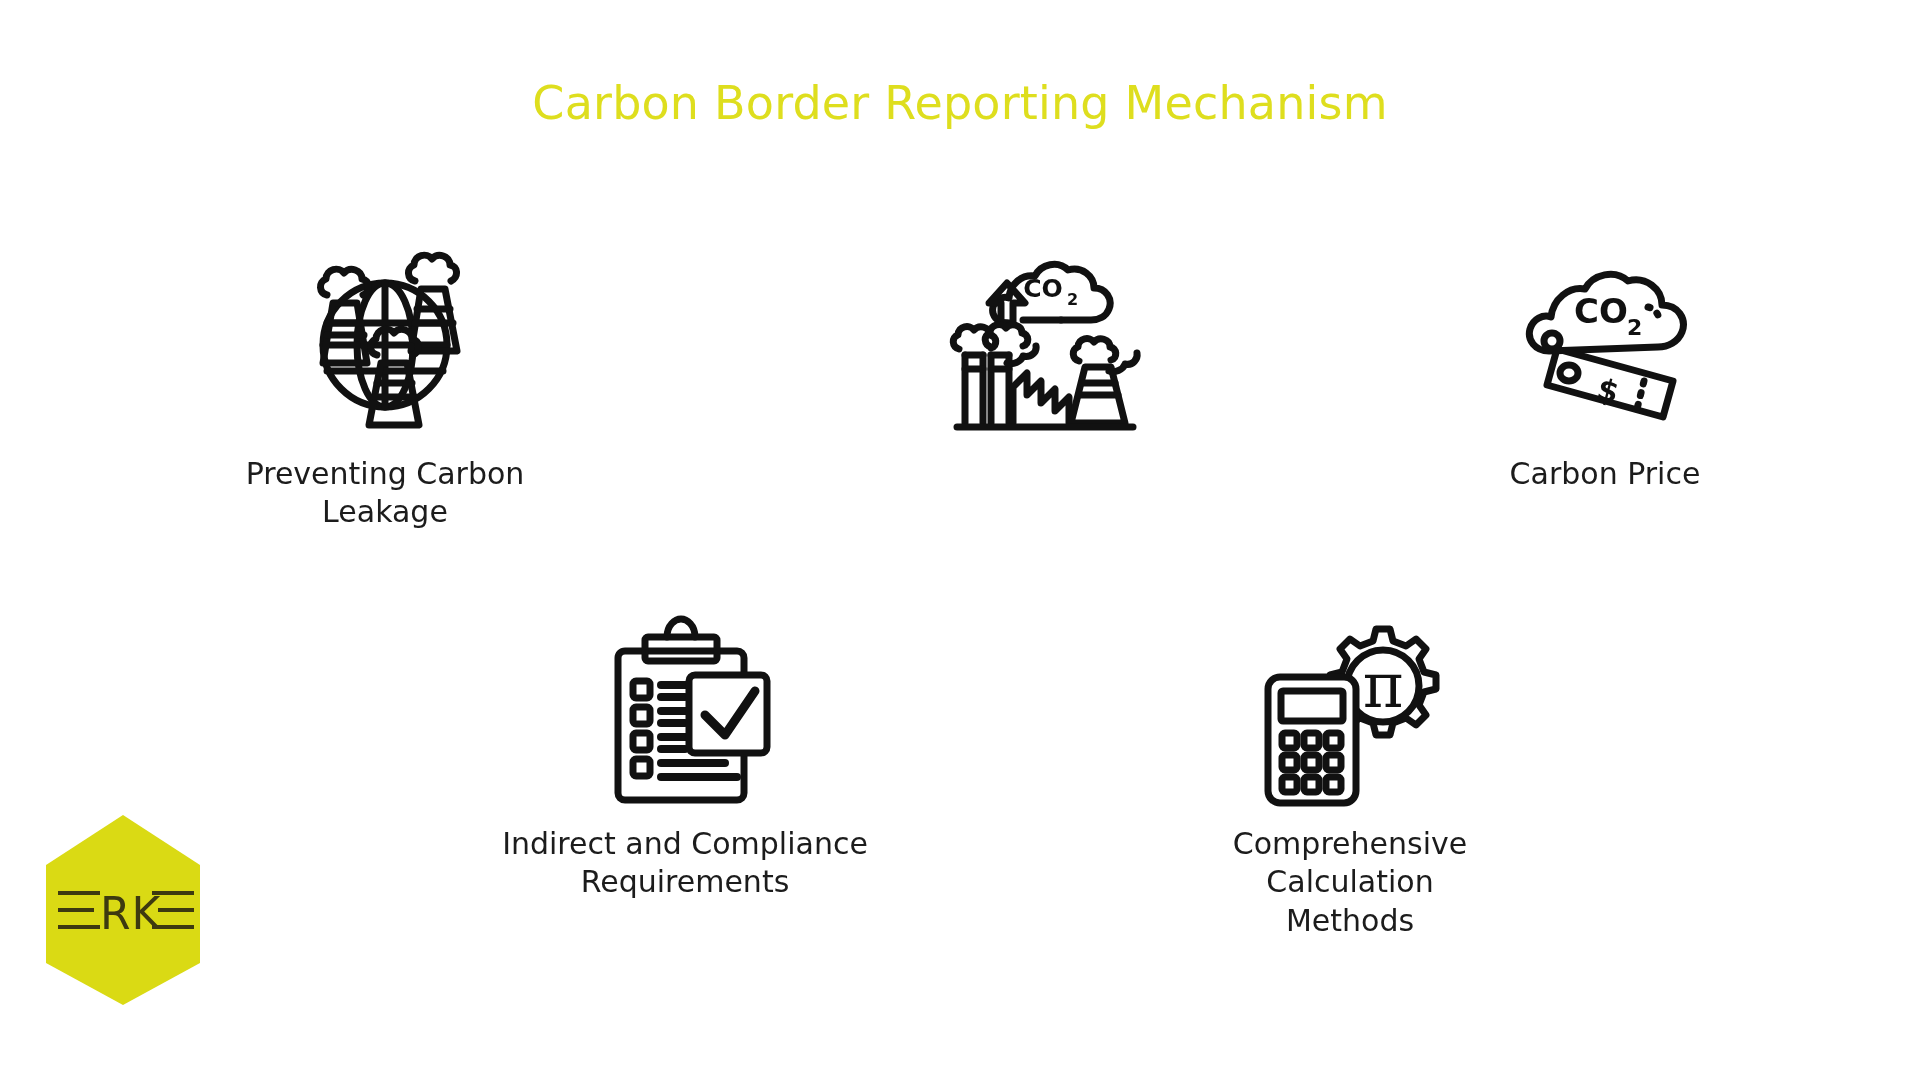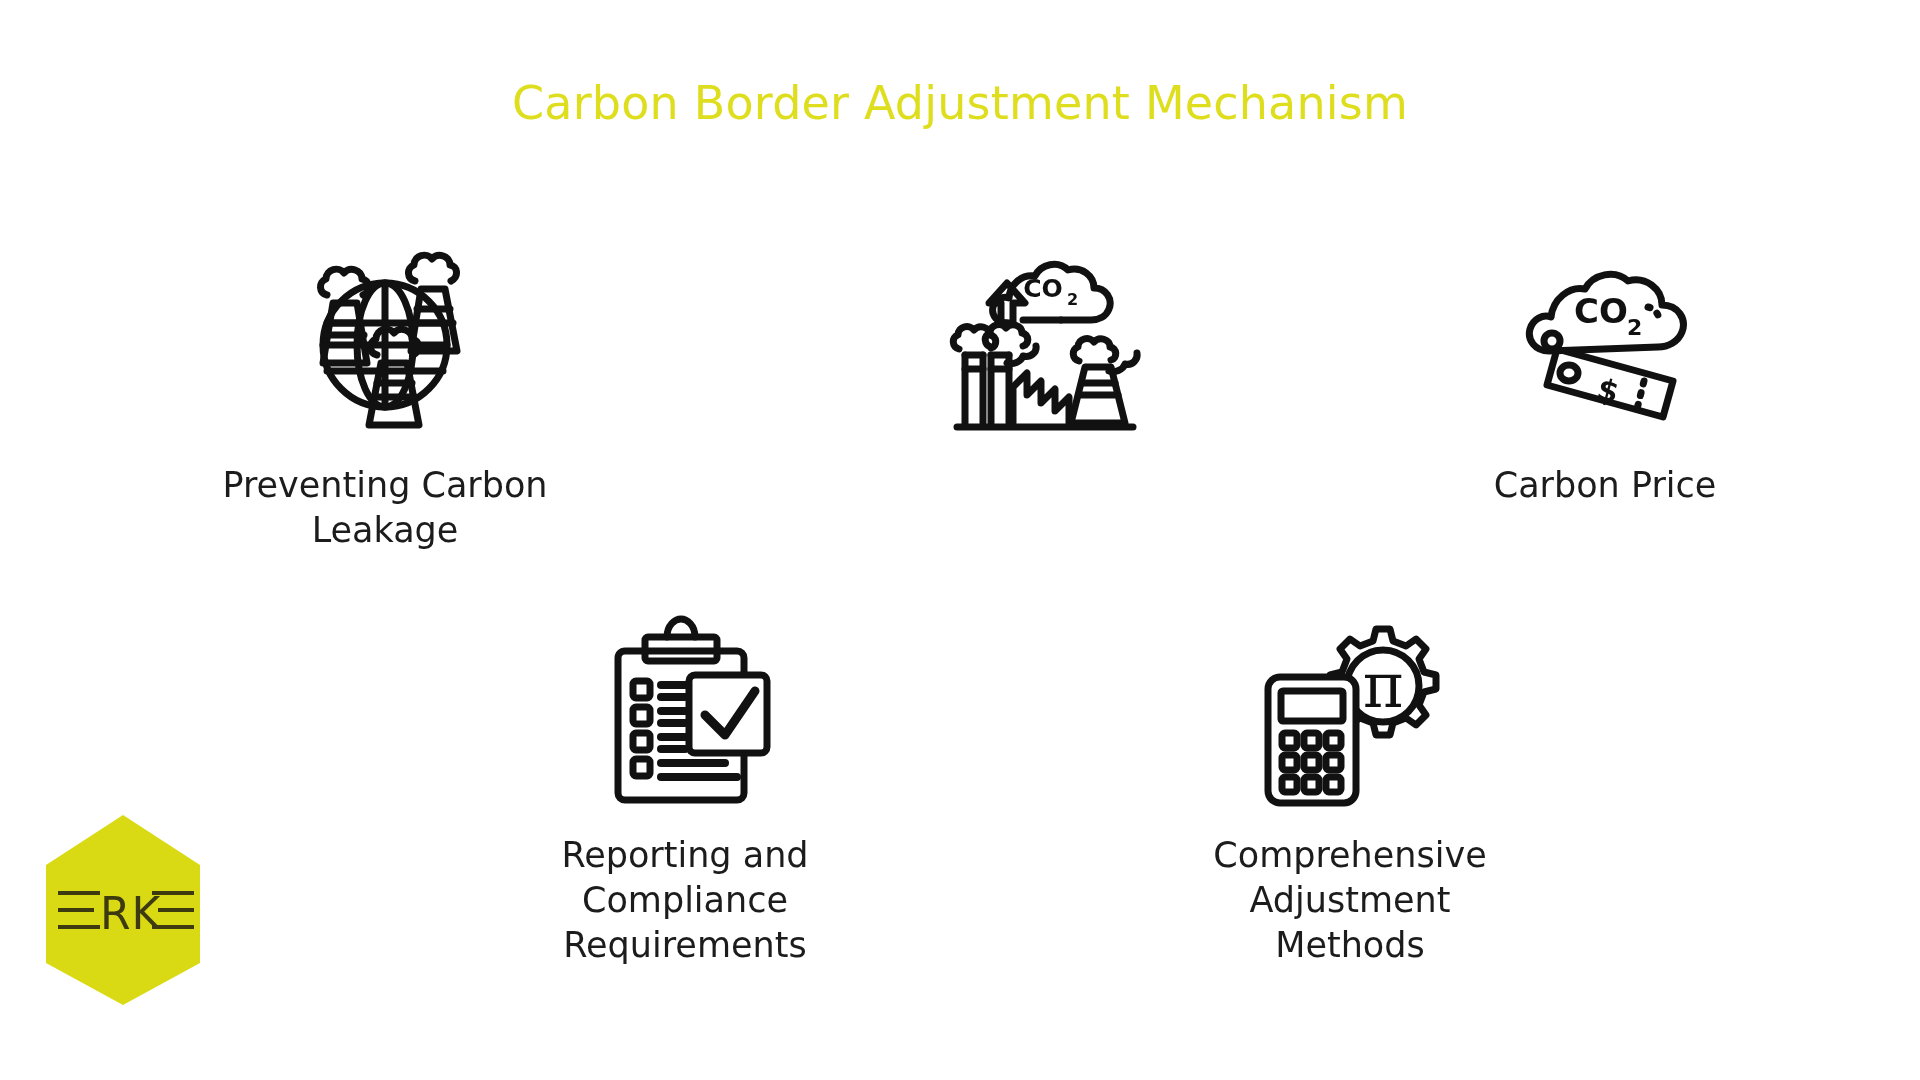--- a/index.html
+++ b/index.html
@@ -59,23 +59,23 @@
     align-items: center;
     justify-content: center;
   }
   .card-icon svg {
     width: 100%;
     height: 100%;
     display: block;
   }
 
   .card-label {
-    margin-top: 18px;
+    margin-top: 10px;
     text-align: center;
-    font-size: 35px;
+    font-size: 30px;
     line-height: 1.28;
     font-weight: 400;
     color: #1c1c1c;
     font-family: "DejaVu Sans", "Liberation Sans", sans-serif;
     max-width: 400px;
     white-space: pre-line;
   }
 
   
   .card-pos-0 { left: 175px;  top: 245px; }
@@ -96,21 +96,21 @@
     width: 162px;
     height: 190px;
   }
   .logo svg { width: 100%; height: 100%; display: block; }
 </style>
 </head>
 <body>
 
 <div class="slide">
 
-  <div class="slide-title">Carbon Border Adjustment Mechanism</div>
+  <div class="slide-title">Carbon Border Reporting Mechanism</div>
 
   <div class="cards-layer">
 
     <div class="card card-pos-0">
       <div class="card-icon">
         <svg viewBox="0 0 200 200" fill="none" stroke="#111111" stroke-width="7" stroke-linecap="round" stroke-linejoin="round">
 
           <circle cx="100" cy="100" r="62"></circle>
 
           <ellipse cx="100" cy="100" rx="28" ry="62"></ellipse>
@@ -228,21 +228,21 @@
           <line x1="76" y1="108" x2="100" y2="108" stroke-width="8"></line>
           <line x1="76" y1="122" x2="106" y2="122" stroke-width="8"></line>
           <line x1="76" y1="134" x2="100" y2="134" stroke-width="8"></line>
           <line x1="76" y1="148" x2="140" y2="148" stroke-width="8"></line>
           <line x1="76" y1="162" x2="152" y2="162" stroke-width="8"></line>
 
           <rect x="104" y="60" width="78" height="78" rx="6" fill="#ffffff"></rect>
           <path d="M120 100 L140 120 L170 76" stroke-width="9"></path>
         </svg>
       </div>
-      <div class="card-label">Reporting and Compliance
+      <div class="card-label">Indirect and Compliance
 Requirements</div>
     </div>
 
     <div class="card card-pos-4">
       <div class="card-icon">
         <svg viewBox="0 0 200 200" fill="none" stroke="#111111" stroke-width="7" stroke-linecap="round" stroke-linejoin="round">
 
           <path d="M126 14 l14 0 l3 12 l13 5 l10 -7 l10 10 l-7 10 l5 13 l12 3 l0 14 l-12 3 l-5 13 l7 10 l-10 10 l-10 -7 l-13 5 l-3 12 l-14 0 l-3 -12 l-13 -5 l-10 7 l-10 -10 l7 -10 l-5 -13 l-12 -3 l0 -14 l12 -3 l5 -13 l-7 -10 l10 -10 l10 7 l13 -5 Z" fill="#ffffff"></path>
           <circle cx="133" cy="71" r="36" fill="#ffffff"></circle>
 
@@ -256,21 +256,21 @@
           <rect x="54" y="118" width="15" height="15" rx="3"></rect>
           <rect x="76" y="118" width="15" height="15" rx="3"></rect>
           <rect x="32" y="140" width="15" height="15" rx="3"></rect>
           <rect x="54" y="140" width="15" height="15" rx="3"></rect>
           <rect x="76" y="140" width="15" height="15" rx="3"></rect>
           <rect x="32" y="162" width="15" height="15" rx="3"></rect>
           <rect x="54" y="162" width="15" height="15" rx="3"></rect>
           <rect x="76" y="162" width="15" height="15" rx="3"></rect>
         </svg>
       </div>
-      <div class="card-label">Comprehensive Adjustment
+      <div class="card-label">Comprehensive Calculation
 Methods</div>
     </div>
 
   </div>
 
   <div class="logo">
     <svg viewBox="0 0 162 190" fill="none">
 
       <path d="M4 50 L81 0 L158 50 L158 148 L81 190 L4 148 Z" fill="#dada14"></path>
 

